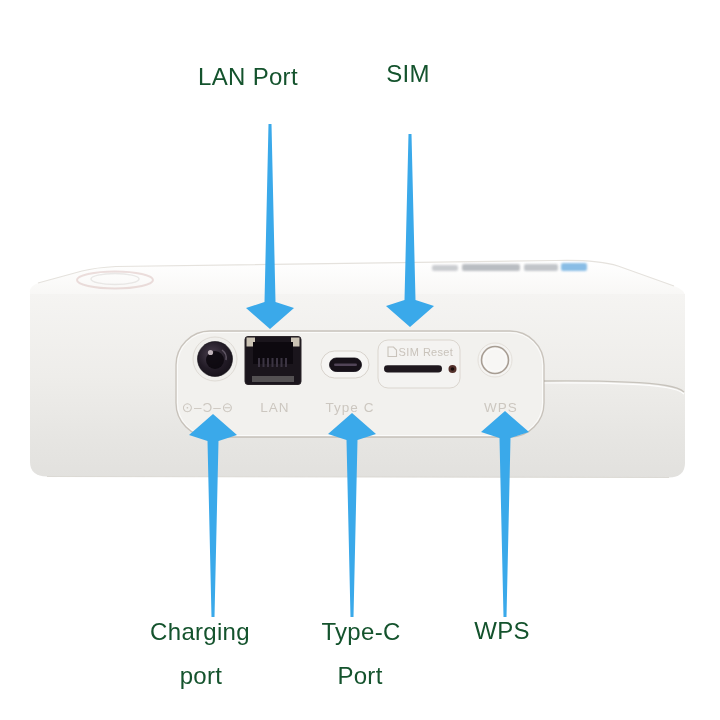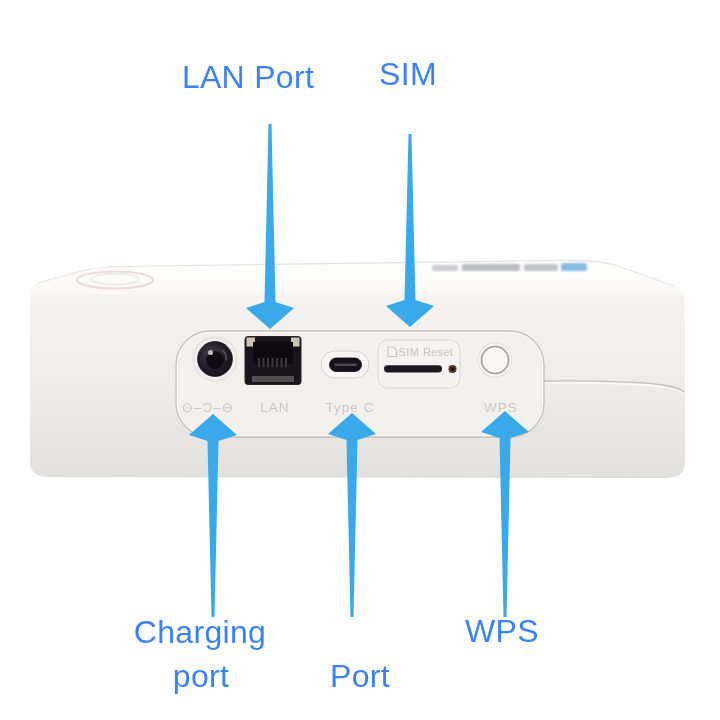--- a/index.html
+++ b/index.html
@@ -3,21 +3,21 @@
 <meta charset="utf-8">
 <style>
   html,body{margin:0;padding:0;background:#fff;}
   .stage{
     position:relative;width:720px;height:720px;background:#ffffff;
     font-family:"Liberation Sans",sans-serif;overflow:hidden;
   }
   .stage svg{position:absolute;left:0;top:0;}
   .callout{
     position:absolute;transform:translate(-50%,-50%);
-    font-size:32px;color:#3b82f6;white-space:nowrap;letter-spacing:.3px;
+    font-size:24px;color:#14532d;white-space:nowrap;letter-spacing:.3px;
   }
 </style>
 </head>
 <body>
 
 <div class="stage">
 
   <svg width="720" height="720" viewBox="0 0 720 720">
     <defs>
       <linearGradient id="topGrad" x1="0" y1="0" x2="0" y2="1">
@@ -133,15 +133,16 @@
       <polygon points="211.5,617 214.5,617 218.5,441 237,435 213,414 189,435 207.5,441"></polygon>
       <polygon points="350.5,617 353.5,617 357.5,440 376,434 352,413 328,434 346.5,440"></polygon>
       <polygon points="503.5,617 506.5,617 510.5,438 529,432 505,411 481,432 499.5,438"></polygon>
     </g>
   </svg>
 
   <span class="callout" style="left:248px;top:77px">LAN Port</span>
   <span class="callout" style="left:408px;top:74px">SIM</span>
   <span class="callout" style="left:200px;top:632px">Charging</span>
   <span class="callout" style="left:201px;top:676px">port</span>
+  <span class="callout" style="left:361px;top:632px">Type-C</span>
   <span class="callout" style="left:360px;top:676px">Port</span>
   <span class="callout" style="left:502px;top:631px">WPS</span>
 </div>
 
 </body></html>

